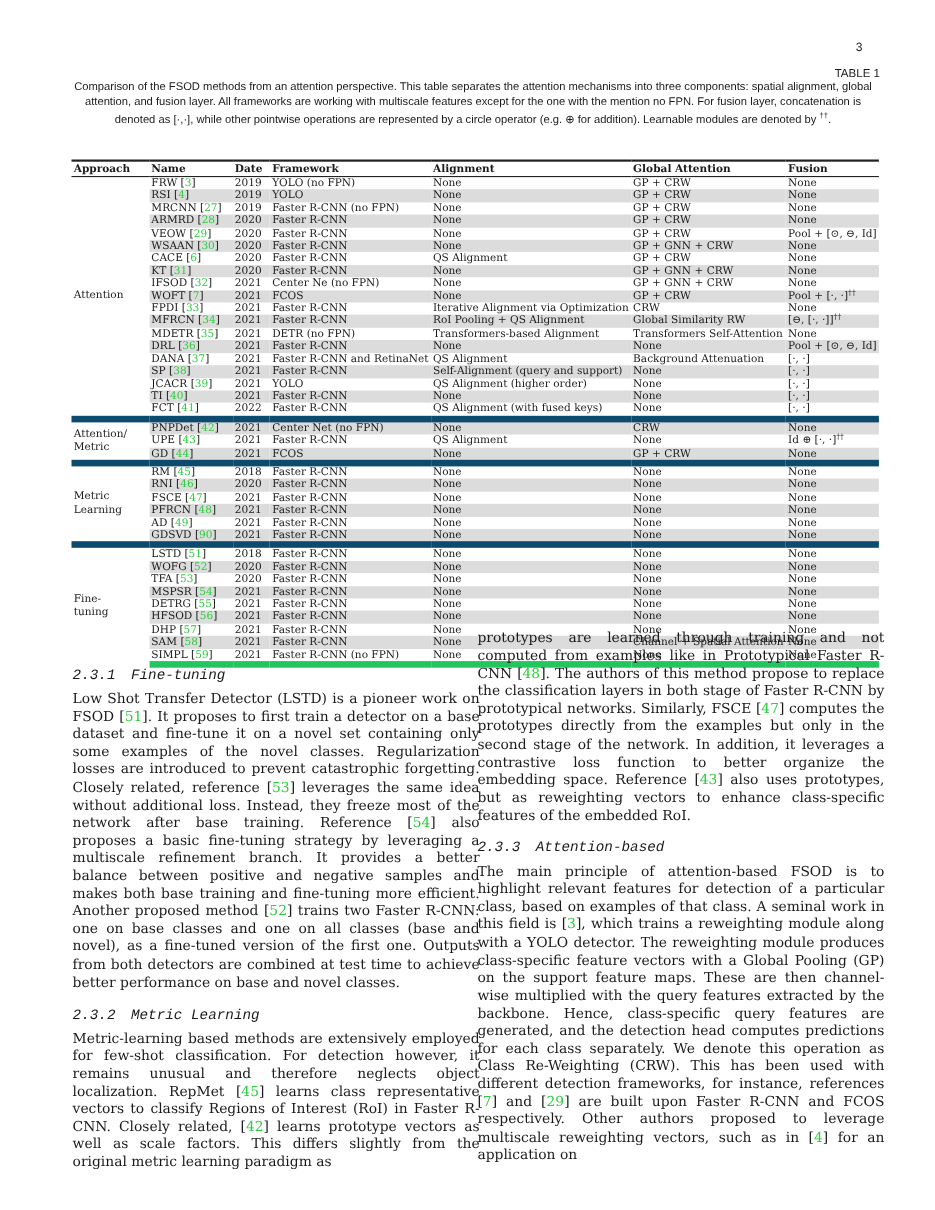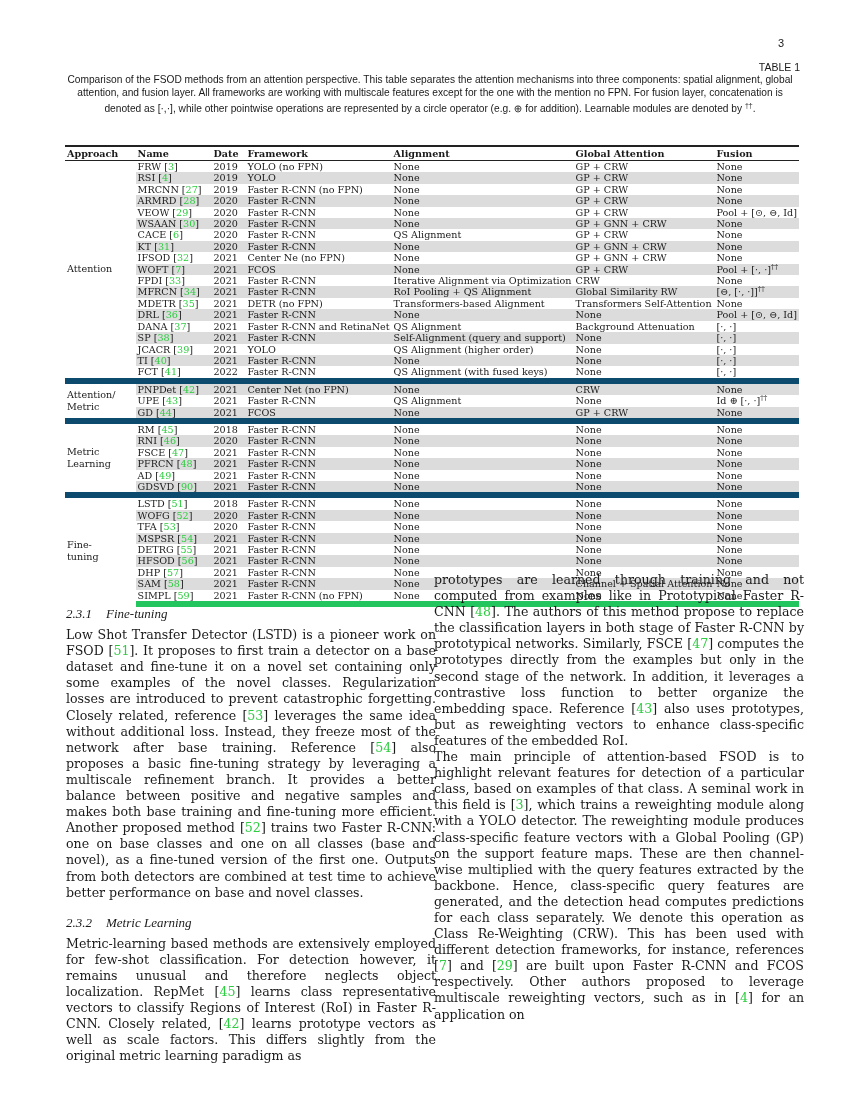--- a/index.html
+++ b/index.html
@@ -12,21 +12,21 @@
   table.fsod th { text-align:left; font-weight:bold; padding:0 2px 0 2px; border-top:2px solid #222; border-bottom:1px solid #222; height:13px; }
   table.fsod td { padding:0 2px; white-space:nowrap; height:11.3px; }
   table.fsod tr.shade td.s { background:#dcdcdc; }
   table.fsod td.appr { font-weight:normal; vertical-align:middle; background:#fff; line-height:12px;margin-left:43px; }
   table.fsod tr.group-start td { border-top:6px solid #0c4a6e; }
   table.fsod tr.last td { border-bottom:6px solid #22c55e; }
   .ref { color:#2ecc40; }
   .sup { font-size:7px; vertical-align:super; line-height:0; }
   .col { position:absolute; width:370px; font-family:"DejaVu Serif", serif; font-size:12.6px; line-height:16.1px; text-align:justify; hyphens:manual; }
   .col p { margin:0; }
-  .sec { font-family:Liberation Serif, serif; font-style:italic; font-size:13px; margin:0 0 5px 0; }
+  .sec { font-family:Liberation Mono, monospace; font-style:italic; font-size:13px; margin:0 0 5px 0; }
   .sec .num { margin-right:14px; }
   #left-col { left:66px; top:606px; }
   #right-col { left:434px; top:572px; }
 </style>
 </head>
 <body>
 
 <div class="page-num">3</div>
 
 <div class="table-title">TABLE 1</div>
@@ -349,14 +349,15 @@
 </table>
 
 <div class="col" id="left-col">
     <div class="sec"><span class="num">2.3.1</span><span>Fine-tuning</span></div>
     <p><span>Low Shot Transfer Detector (LSTD) is a pioneer work on FSOD [</span><a class="ref">51</a><span>]. It proposes to first train a detector on a base dataset and fine-tune it on a novel set containing only some examples of the novel classes. Regularization losses are in­troduced to prevent catastrophic forgetting. Closely related, reference [</span><a class="ref">53</a><span>] leverages the same idea without additional loss. Instead, they freeze most of the network after base training. Reference [</span><a class="ref">54</a><span>] also proposes a basic fine-tuning strategy by leveraging a multiscale refinement branch. It provides a better balance between positive and negative samples and makes both base training and fine-tuning more efficient. Another proposed method [</span><a class="ref">52</a><span>] trains two Faster R-CNN: one on base classes and one on all classes (base and novel), as a fine-tuned version of the first one. Outputs from both detectors are combined at test time to achieve better performance on base and novel classes.</span></p>
     <div class="sec" style="margin-top: 14px;"><span class="num">2.3.2</span><span>Metric Learning</span></div>
     <p><span>Metric-learning based methods are extensively employed for few-shot classification. For detection however, it remains unusual and therefore neglects object localization. RepMet [</span><a class="ref">45</a><span>] learns class representative vectors to classify Regions of Interest (RoI) in Faster R-CNN. Closely related, [</span><a class="ref">42</a><span>] learns prototype vectors as well as scale factors. This dif­fers slightly from the original metric learning paradigm as</span></p>
   </div>
 <div class="col" id="right-col">
     <p><span>prototypes are learned through training and not computed from examples like in Prototypical Faster R-CNN [</span><a class="ref">48</a><span>]. The authors of this method propose to replace the classifica­tion layers in both stage of Faster R-CNN by prototypical networks. Similarly, FSCE [</span><a class="ref">47</a><span>] computes the prototypes directly from the examples but only in the second stage of the network. In addition, it leverages a contrastive loss function to better organize the embedding space. Reference [</span><a class="ref">43</a><span>] also uses prototypes, but as reweighting vectors to enhance class-specific features of the embedded RoI.</span></p>
+    <div class="sec" style="margin-top: 14px;"><span class="num">2.3.3</span><span>Attention-based</span></div>
     <p><span>The main principle of attention-based FSOD is to highlight relevant features for detection of a particular class, based on examples of that class. A seminal work in this field is [</span><a class="ref">3</a><span>], which trains a reweighting module along with a YOLO detector. The reweighting module produces class-specific feature vectors with a Global Pooling (GP) on the support feature maps. These are then channel-wise multiplied with the query features extracted by the backbone. Hence, class-specific query features are generated, and the detection head computes predictions for each class separately. We denote this operation as Class Re-Weighting (CRW). This has been used with different detection frameworks, for instance, ref­erences [</span><a class="ref">7</a><span>] and [</span><a class="ref">29</a><span>] are built upon Faster R-CNN and FCOS respectively. Other authors proposed to leverage multiscale reweighting vectors, such as in [</span><a class="ref">4</a><span>] for an application on</span></p>
   </div>
 
 </body></html>

